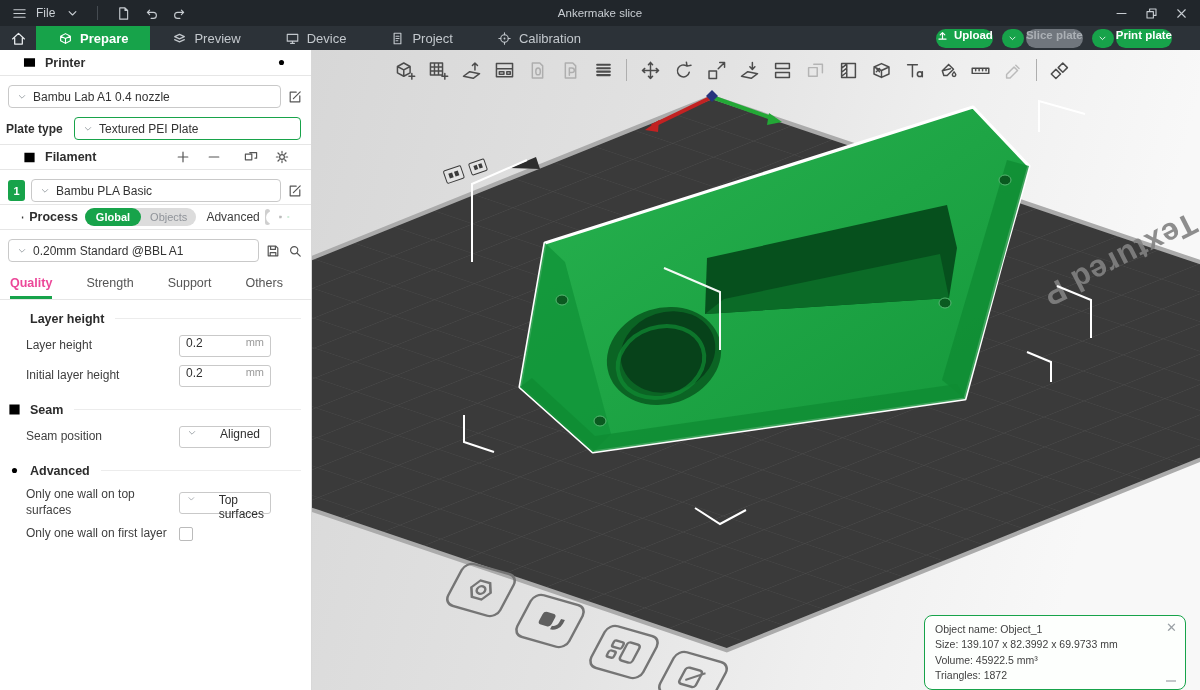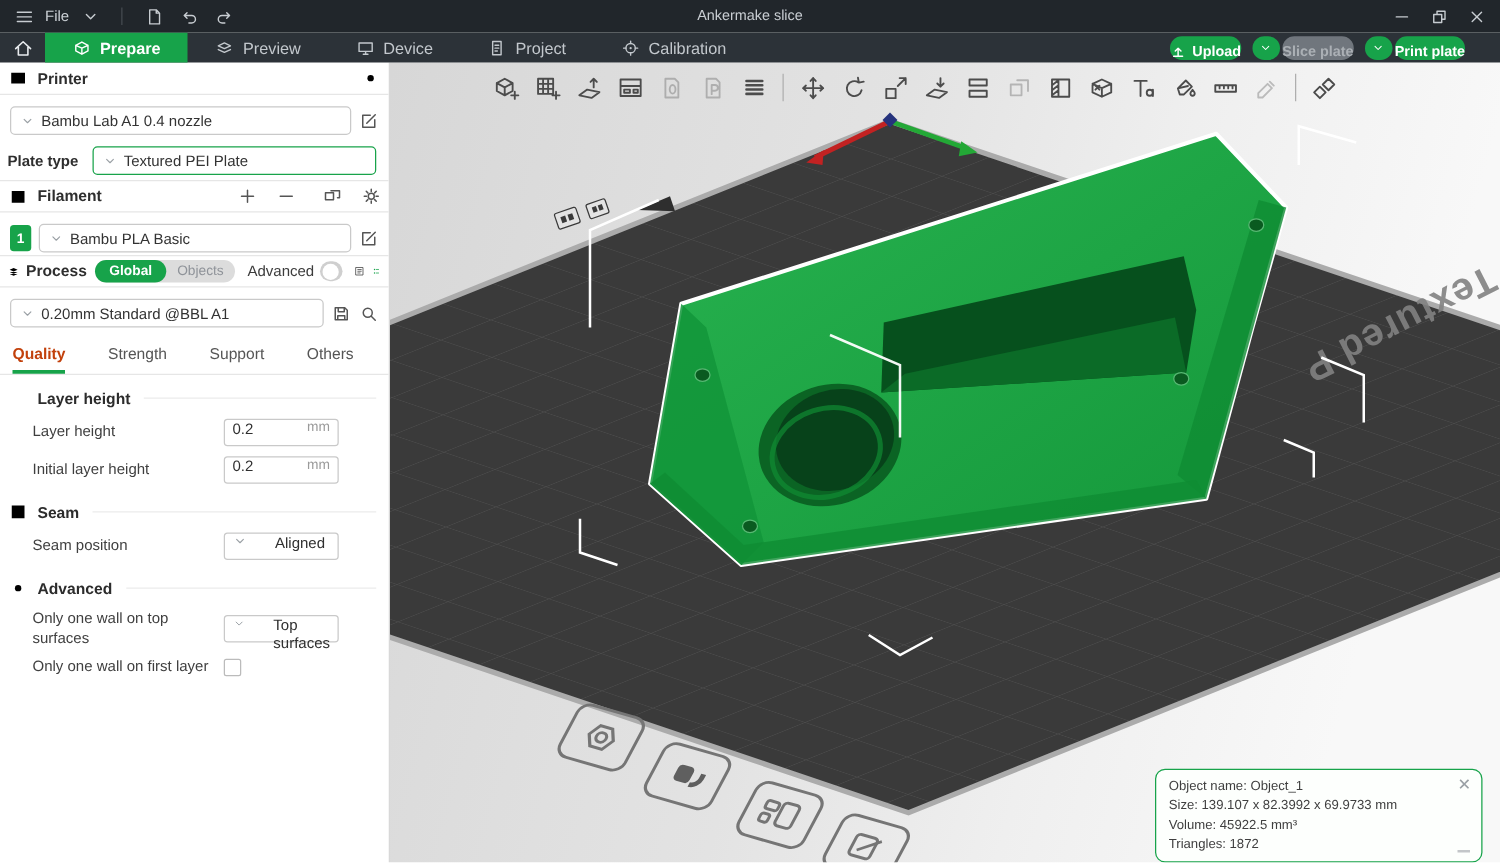--- a/index.html
+++ b/index.html
@@ -20,35 +20,35 @@
 
   
   .tabbar{position:absolute;left:0;top:26px;width:1200px;height:24px;background:#2c3238;display:flex;align-items:stretch;z-index:29}
   .home{width:36px;display:flex;align-items:center;justify-content:center;color:#e8ebee}
   .home svg{width:17px;height:17px}
   .tab{display:flex;align-items:center;gap:7px;padding:0 22px;color:#c3c8cd;font-size:13px;cursor:pointer}
   .tab .icw svg{width:15px;height:15px}
   .tab.active{background:#17a34a;color:#fff;font-weight:bold}
   .tabbar-actions{margin-left:auto;display:flex;align-items:center;gap:9px;padding-right:28px}
   .gbtn{height:19px;border-radius:10px;background:#17a34a;color:#fff;font-size:11.5px;font-weight:bold;
-    display:inline-flex;align-items:flex-end;gap:5px;padding:0 0;cursor:pointer}
+    display:inline-flex;align-items:flex-start;gap:5px;padding:0 0;cursor:pointer}
   .gbtn .icw svg{width:13px;height:13px;stroke-width:1.8}
   .split{display:flex;align-items:center;gap:2px}
   .mini{width:22px;height:19px;border-radius:10px;background:#17a34a;color:#fff;display:flex;align-items:center;justify-content:center;cursor:pointer}
   .mini svg{width:11px;height:11px}
   .gbtn.gray{background:#70767d;color:#abb0b5}
 
   
   .main{position:absolute;left:0;top:50px;width:1200px;height:640px;display:flex}
   .sidebar{width:312px;height:640px;background:#fff;border-right:1px solid #d8d8d8;color:#3c3c3c;overflow:hidden}
   .viewport{position:relative;width:888px;height:640px;
     background:linear-gradient(105deg,#d7d7d7 0%,#e3e3e3 40%,#efefef 62%,#f8f8f8 85%)}
 
   
-  .sec-head{display:flex;align-items:center;gap:7px;height:26px;padding:0 6px;border-bottom:1px solid #e6e6e6}
+  .sec-head{display:flex;align-items:center;gap:7px;height:26px;padding:0 21px;border-bottom:1px solid #e6e6e6}
   .sec-head.bt{border-top:1px solid #e6e6e6;}
   .sec-title{font-size:12.5px;font-weight:bold;color:#2e2e2e}
   .spacer{flex:1}
   .sic{width:17px;height:17px;color:#5c6066}
   .sic svg{width:100%;height:100%}
   .sic.sm{width:12px;height:12px;color:#9aa0a5}
   .sic.act{cursor:pointer;color:#555}
   .combo-row{display:flex;align-items:center;gap:6px;padding:9px 8px 2px 8px}
   .combo{display:flex;align-items:center;gap:5px;height:23px;border:1px solid #c9c9c9;border-radius:4px;
     padding:0 7px;font-size:12px;color:#333;background:#fff;cursor:pointer;flex:1;white-space:nowrap;overflow:hidden}
@@ -63,21 +63,21 @@
 
   .scopes{display:flex;align-items:flex-start;background:#dcdcdc;border-radius:11px;font-size:11px;margin-left:2px}
   .scope-on{background:#17a34a;color:#fff;border-radius:11px;padding:3px 11px;font-weight:bold;cursor:pointer}
   .scope-off{color:#8f9399;padding:3px 9px;cursor:pointer}
   .advlbl{font-size:12px;color:#3c3c3c}
   .switch{width:30px;height:16px;border-radius:9px;background:#cfcfcf;position:relative;cursor:pointer}
   .switch::after{content:"";position:absolute;left:1.5px;top:1.5px;width:13px;height:13px;border-radius:50%;background:#fff}
 
   .ptabs{display:flex;gap:0;padding:10px 0 0 10px;border-bottom:1px solid #e6e6e6}
   .ptab{font-size:12.5px;color:#555;padding:2px 0 6px 0;margin-right:34px;cursor:pointer}
-  .ptab.active{color:#c2410c;font-weight:bold;border-bottom:3px solid #17a34a}
+  .ptab.active{color:#ec4899;font-weight:bold;border-bottom:3px solid #17a34a}
 
   .psec-head{display:flex;align-items:center;gap:7px;padding:10px 10px 4px 6px}
   .psec-head .line{flex:1;height:1px;background:#ececec;margin-left:4px}
   .psec-title{font-size:12.5px;font-weight:bold;color:#2c2c2c}
   .prow{display:flex;align-items:center;padding:4px 40px 4px 26px;min-height:24px}
   .plab{font-size:12px;color:#3f3f3f;flex:1;line-height:1.3;padding-right:8px}
   .pin{width:92px;height:22px;border:1px solid #c9c9c9;border-radius:3px;background:#fff;display:flex;align-items:flex-start;
     padding:0 6px;font-size:12px;color:#2f2f2f;gap:22px}
   .pin .pval{flex:1}
   .punit{color:#9a9a9a;font-size:11px}

